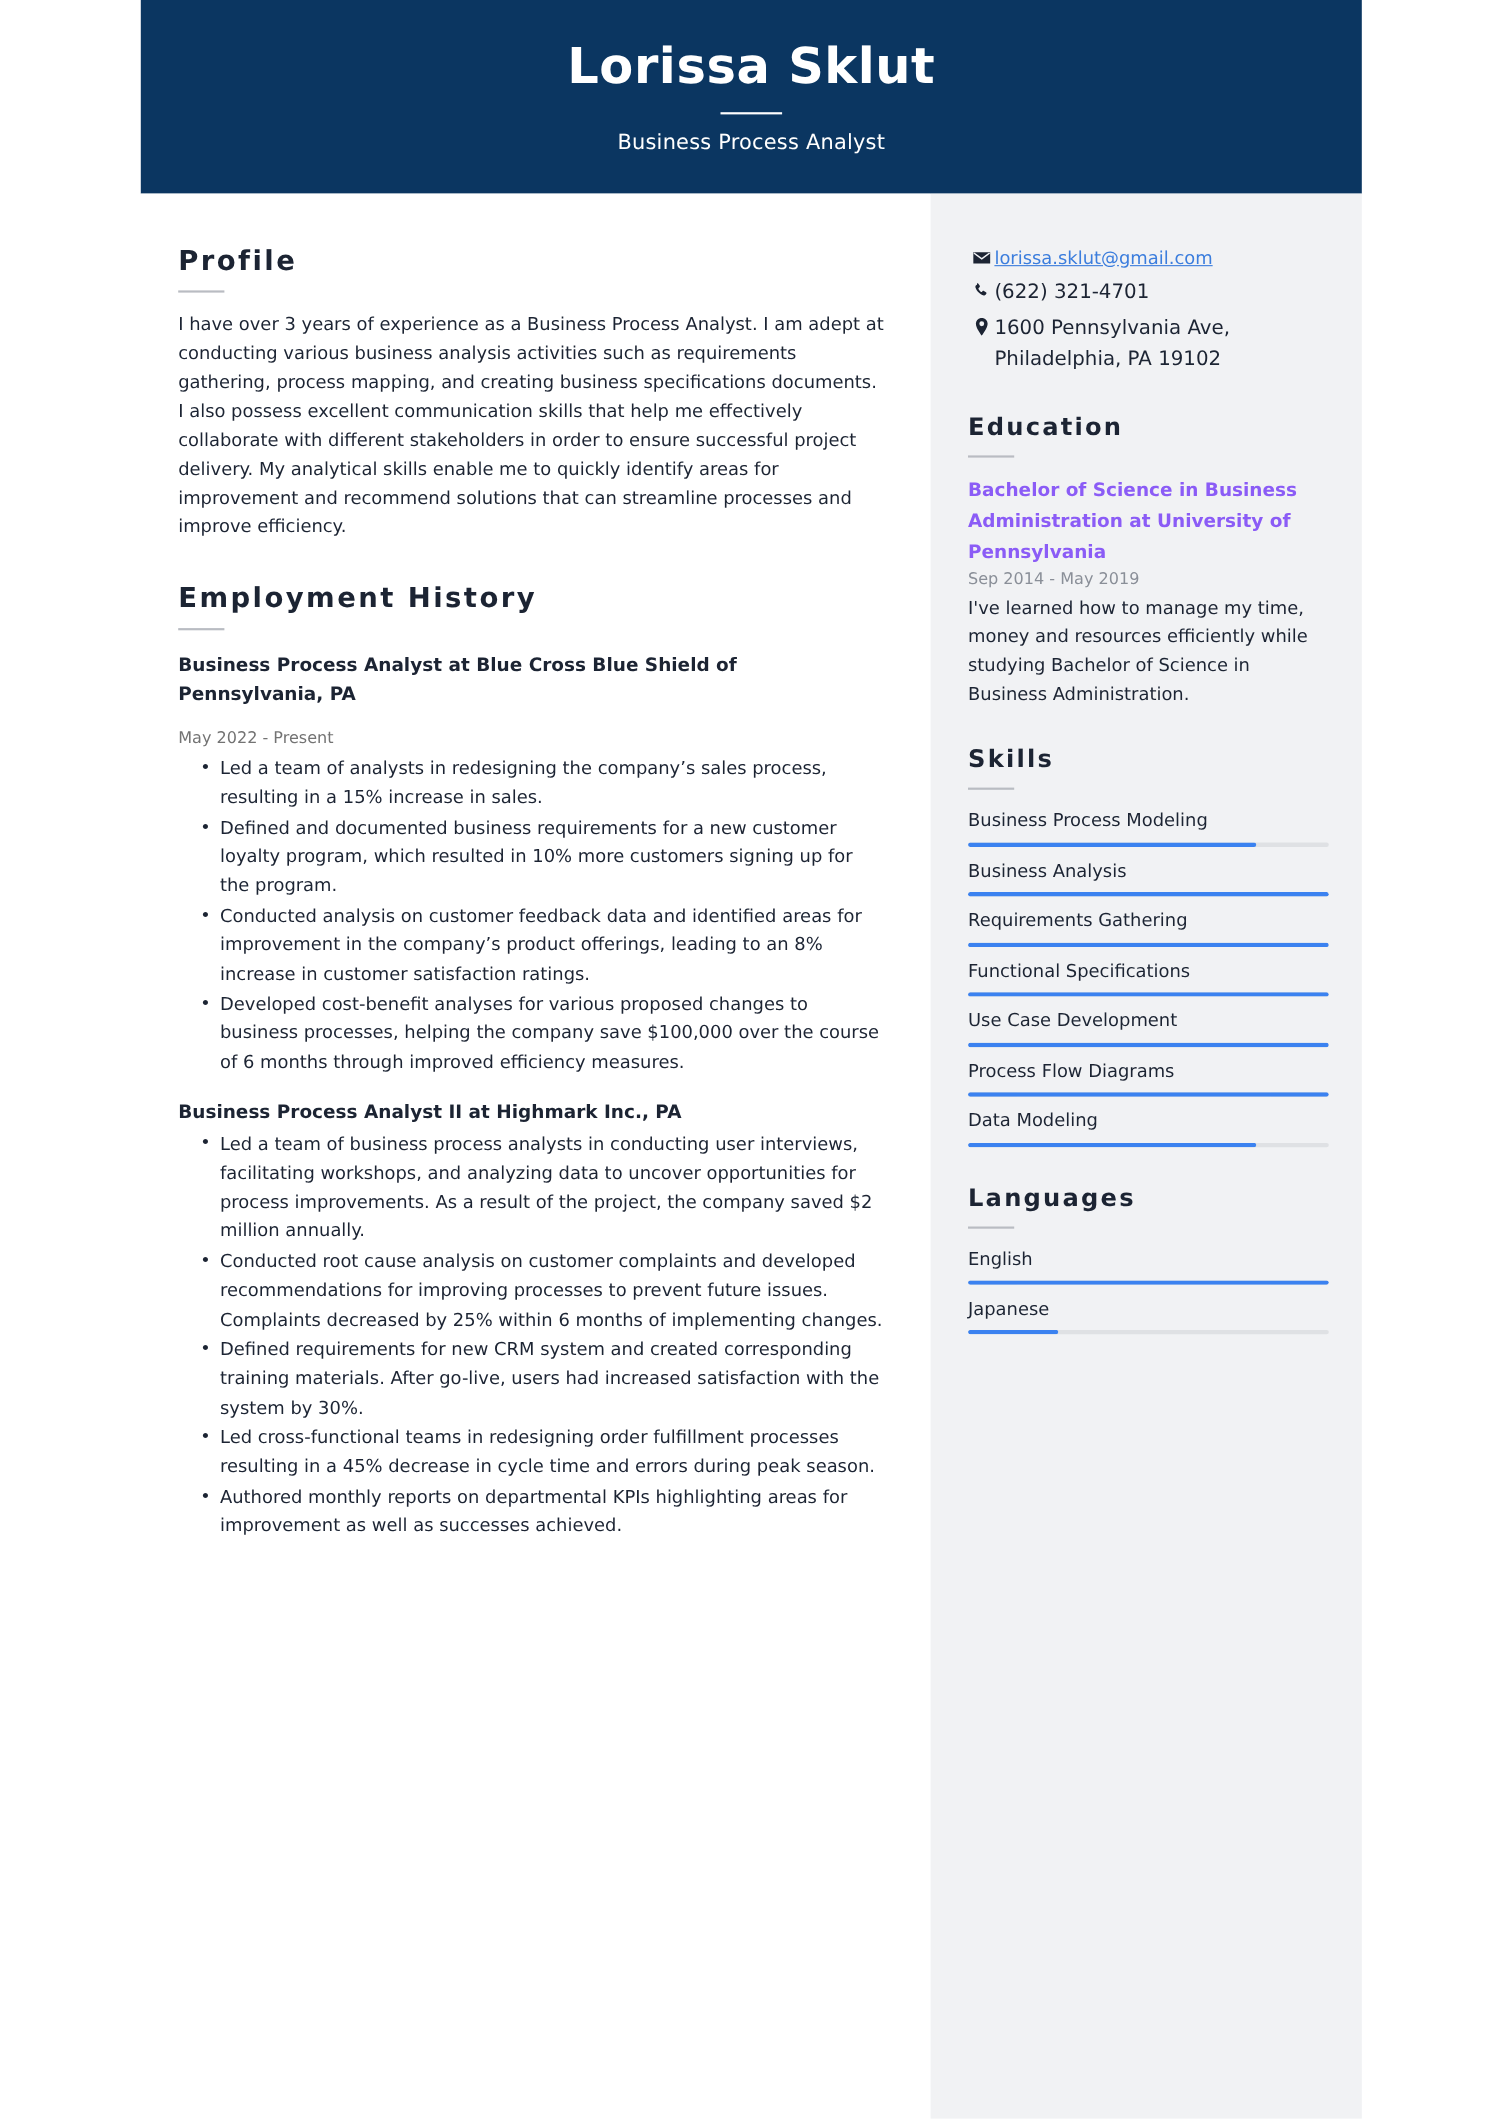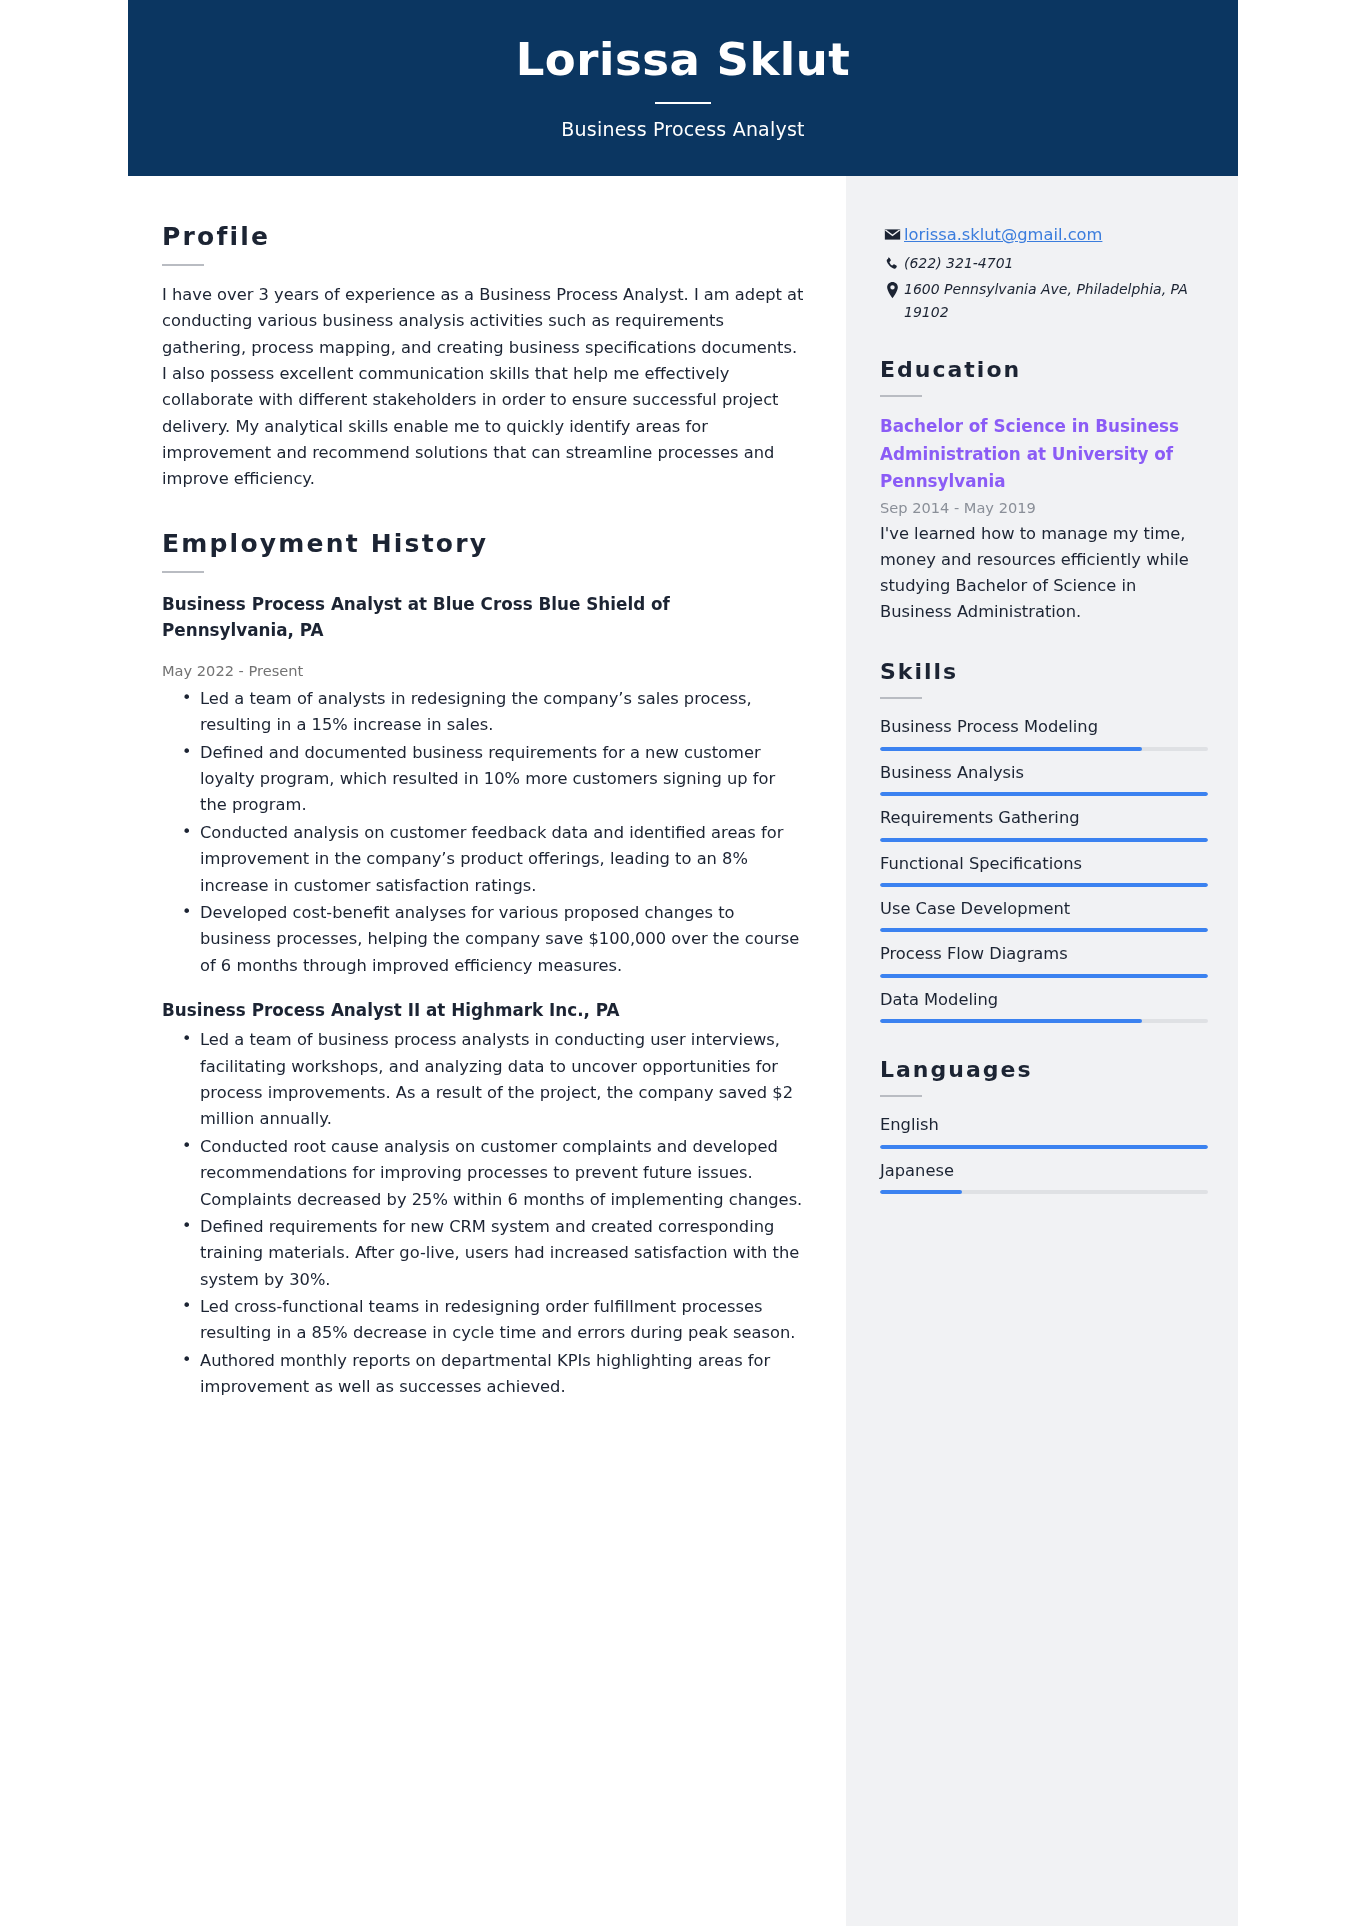--- a/index.html
+++ b/index.html
@@ -131,24 +131,23 @@
   .contact-ico {
     width: 24px;
     flex: 0 0 24px;
     padding-top: 4px;
     color: #1c2433;
     display: flex;
     justify-content: center;
   }
   .contact-ico svg { display: block; }
   .contact-txt {
-    font-size: 14px;
+    font-size: 18px;
     line-height: 1.6;
     color: #1c2433;
-    font-style: italic;
   }
   .link {
     color: #3b7ddd;
     text-decoration: underline;
     font-size: 16.3px;
     line-height: 1.6;
   }
 
   .edu-title {
     font-size: 16.8px;
@@ -225,21 +224,21 @@
             <li>Developed cost-benefit analyses for various proposed changes to business processes, helping the company save $100,000 over the course of 6 months through improved efficiency measures.</li>
           </ul>
         </div>
 
         <div class="job">
           <div class="job-title">Business Process Analyst II at Highmark Inc., PA</div>
           <ul class="bullets">
             <li>Led a team of business process analysts in conducting user interviews, facilitating workshops, and analyzing data to uncover opportunities for process improvements. As a result of the project, the company saved $2 million annually.</li>
             <li>Conducted root cause analysis on customer complaints and developed recommendations for improving processes to prevent future issues. Complaints decreased by 25% within 6 months of implementing changes.</li>
             <li>Defined requirements for new CRM system and created corresponding training materials. After go-live, users had increased satisfaction with the system by 30%.</li>
-            <li>Led cross-functional teams in redesigning order fulfillment processes resulting in a 85% decrease in cycle time and errors during peak season.</li>
+            <li>Led cross-functional teams in redesigning order fulfillment processes resulting in a 45% decrease in cycle time and errors during peak season.</li>
             <li>Authored monthly reports on departmental KPIs highlighting areas for improvement as well as successes achieved.</li>
           </ul>
         </div>
 
       </div>
     </div>
 
     <div class="sidebar">
 
       <div class="contact-list">

